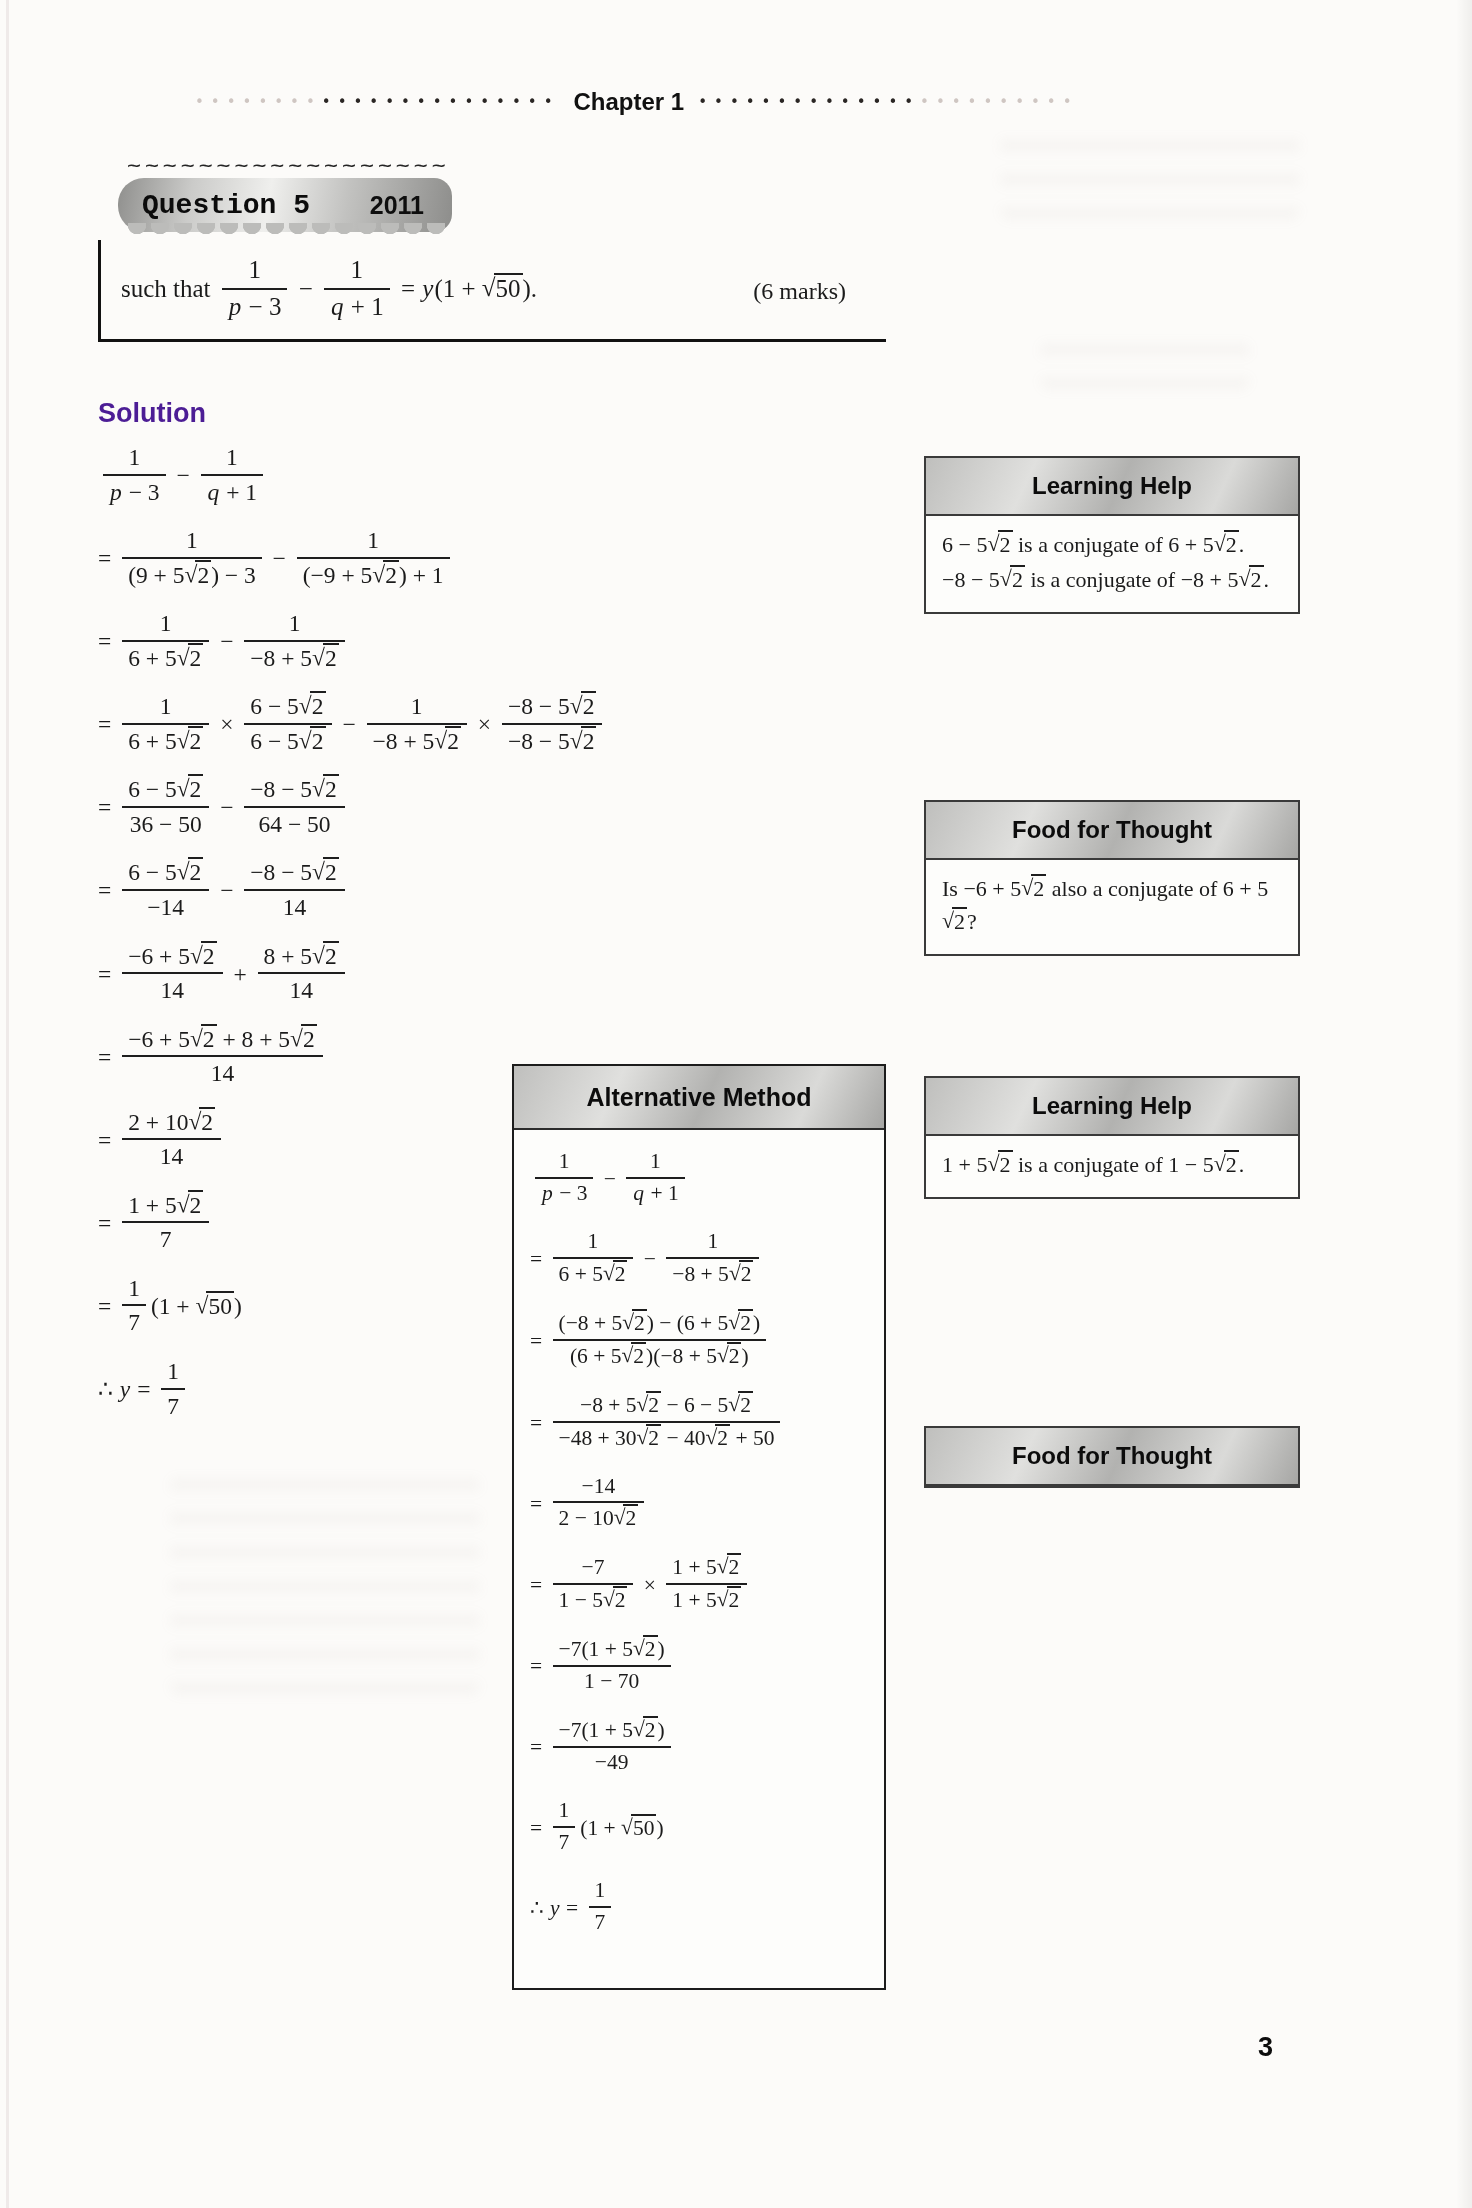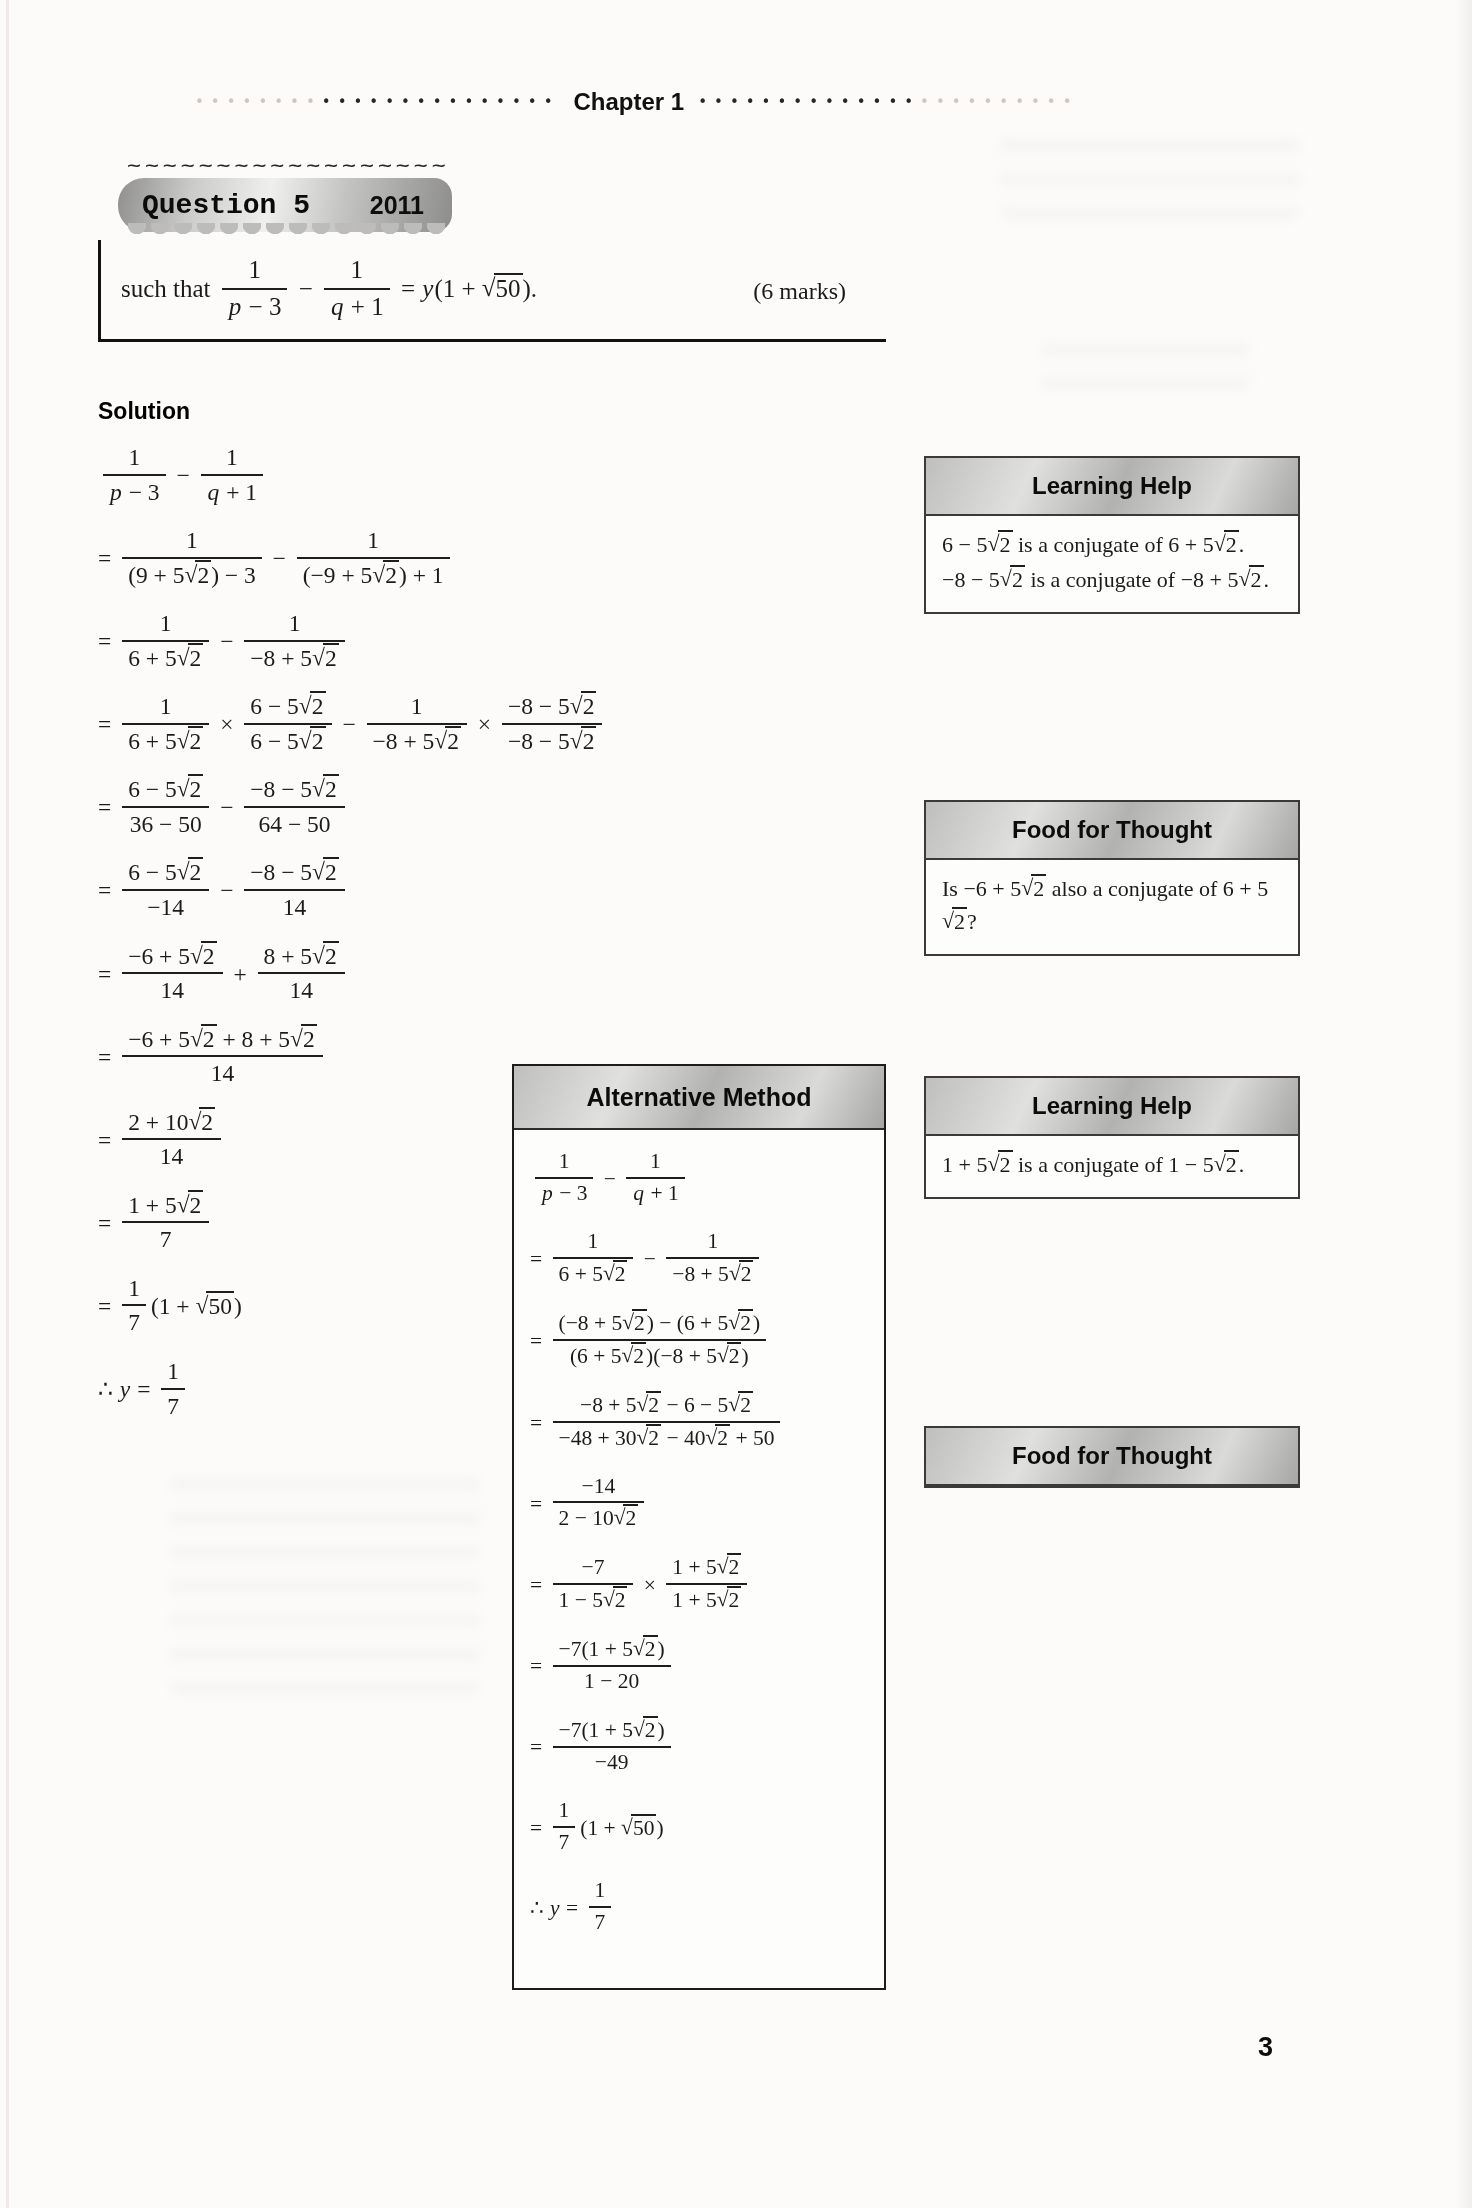--- a/index.html
+++ b/index.html
@@ -34,21 +34,21 @@
   .banner-year{ font-family:"Liberation Sans","DejaVu Sans",sans-serif; font-weight:700; font-size:25px; color:#0e0e0e; margin-left:auto; margin-right:10px; }
 
   
   .question-box{ left:98px; top:240px; width:788px; border-left:3px solid #121212; border-bottom:3px solid #121212;
     padding:16px 10px 12px 20px; box-sizing:border-box; font-size:25px; }
   .q-line1{ margin-bottom:6px; }
   .q-line2-row{ display:flex; align-items:center; }
   .q-marks{ margin-left:auto; margin-right:30px; font-size:24px; white-space:nowrap; }
 
   
-  .solution-heading{ left:98px; top:398px; font-family:"Liberation Sans","DejaVu Sans",sans-serif; font-weight:700; font-size:23px; color:#000000; }
+  .solution-heading{ left:98px; top:398px; font-family:"Liberation Sans","DejaVu Sans",sans-serif; font-weight:700; font-size:27px; color:#4c1d95; }
   .solution-steps{ left:98px; top:444px; width:800px; font-size:23.5px; }
   .math-line{ margin:0 0 16px 0; }
 
   
   .alt-box{ left:512px; top:1064px; width:374px; height:926px; border:2px solid #1c1c1c; background:#fdfdfb; box-sizing:border-box; }
   .box-hd{ height:62px; display:flex; align-items:center; justify-content:center;
     font-family:"Liberation Sans","DejaVu Sans",sans-serif; font-weight:700; font-size:25px; color:#0c0c0c;
     background:linear-gradient(115deg,#bfbfbd 0%,#e0e0de 28%,#b2b2b0 52%,#dadad8 78%,#a6a6a4 100%);
     border-bottom:2px solid #2c2c2c; }
   .alt-bd{ padding:20px 12px 0 16px; font-size:21.5px; }
@@ -129,21 +129,21 @@
 
 <div class="abs alt-box">
   <div class="box-hd">Alternative Method</div>
   <div class="alt-bd">
       <div class="math-line"><span class="frac"><span class="num">1</span><span class="den"><span class="var">p</span> − 3</span></span> − <span class="frac"><span class="num">1</span><span class="den"><span class="var">q</span> + 1</span></span></div>
       <div class="math-line">= <span class="frac"><span class="num">1</span><span class="den">6 + 5<span class="sqrt"><span class="rsign">√</span><span class="rad">2</span></span></span></span> − <span class="frac"><span class="num">1</span><span class="den">−8 + 5<span class="sqrt"><span class="rsign">√</span><span class="rad">2</span></span></span></span></div>
       <div class="math-line">= <span class="frac"><span class="num">(−8 + 5<span class="sqrt"><span class="rsign">√</span><span class="rad">2</span></span>) − (6 + 5<span class="sqrt"><span class="rsign">√</span><span class="rad">2</span></span>)</span><span class="den">(6 + 5<span class="sqrt"><span class="rsign">√</span><span class="rad">2</span></span>)(−8 + 5<span class="sqrt"><span class="rsign">√</span><span class="rad">2</span></span>)</span></span></div>
       <div class="math-line">= <span class="frac"><span class="num">−8 + 5<span class="sqrt"><span class="rsign">√</span><span class="rad">2</span></span> − 6 − 5<span class="sqrt"><span class="rsign">√</span><span class="rad">2</span></span></span><span class="den">−48 + 30<span class="sqrt"><span class="rsign">√</span><span class="rad">2</span></span> − 40<span class="sqrt"><span class="rsign">√</span><span class="rad">2</span></span> + 50</span></span></div>
       <div class="math-line">= <span class="frac"><span class="num">−14</span><span class="den">2 − 10<span class="sqrt"><span class="rsign">√</span><span class="rad">2</span></span></span></span></div>
       <div class="math-line">= <span class="frac"><span class="num">−7</span><span class="den">1 − 5<span class="sqrt"><span class="rsign">√</span><span class="rad">2</span></span></span></span> × <span class="frac"><span class="num">1 + 5<span class="sqrt"><span class="rsign">√</span><span class="rad">2</span></span></span><span class="den">1 + 5<span class="sqrt"><span class="rsign">√</span><span class="rad">2</span></span></span></span></div>
-      <div class="math-line">= <span class="frac"><span class="num">−7(1 + 5<span class="sqrt"><span class="rsign">√</span><span class="rad">2</span></span>)</span><span class="den">1 − 20</span></span></div>
+      <div class="math-line">= <span class="frac"><span class="num">−7(1 + 5<span class="sqrt"><span class="rsign">√</span><span class="rad">2</span></span>)</span><span class="den">1 − 70</span></span></div>
       <div class="math-line">= <span class="frac"><span class="num">−7(1 + 5<span class="sqrt"><span class="rsign">√</span><span class="rad">2</span></span>)</span><span class="den">−49</span></span></div>
       <div class="math-line">= <span class="frac"><span class="num">1</span><span class="den">7</span></span>(1 + <span class="sqrt"><span class="rsign">√</span><span class="rad">50</span></span>)</div>
       <div class="math-line">∴ <span class="var">y</span> = <span class="frac"><span class="num">1</span><span class="den">7</span></span></div>
     </div>
 </div>
 
 <div class="abs sidebox sb1">
   <div class="box-hd">Learning Help</div>
   <div class="bd">
       <div class="math-line">6 − 5<span class="sqrt"><span class="rsign">√</span><span class="rad">2</span></span> is a conjugate of 6 + 5<span class="sqrt"><span class="rsign">√</span><span class="rad">2</span></span>.</div>

